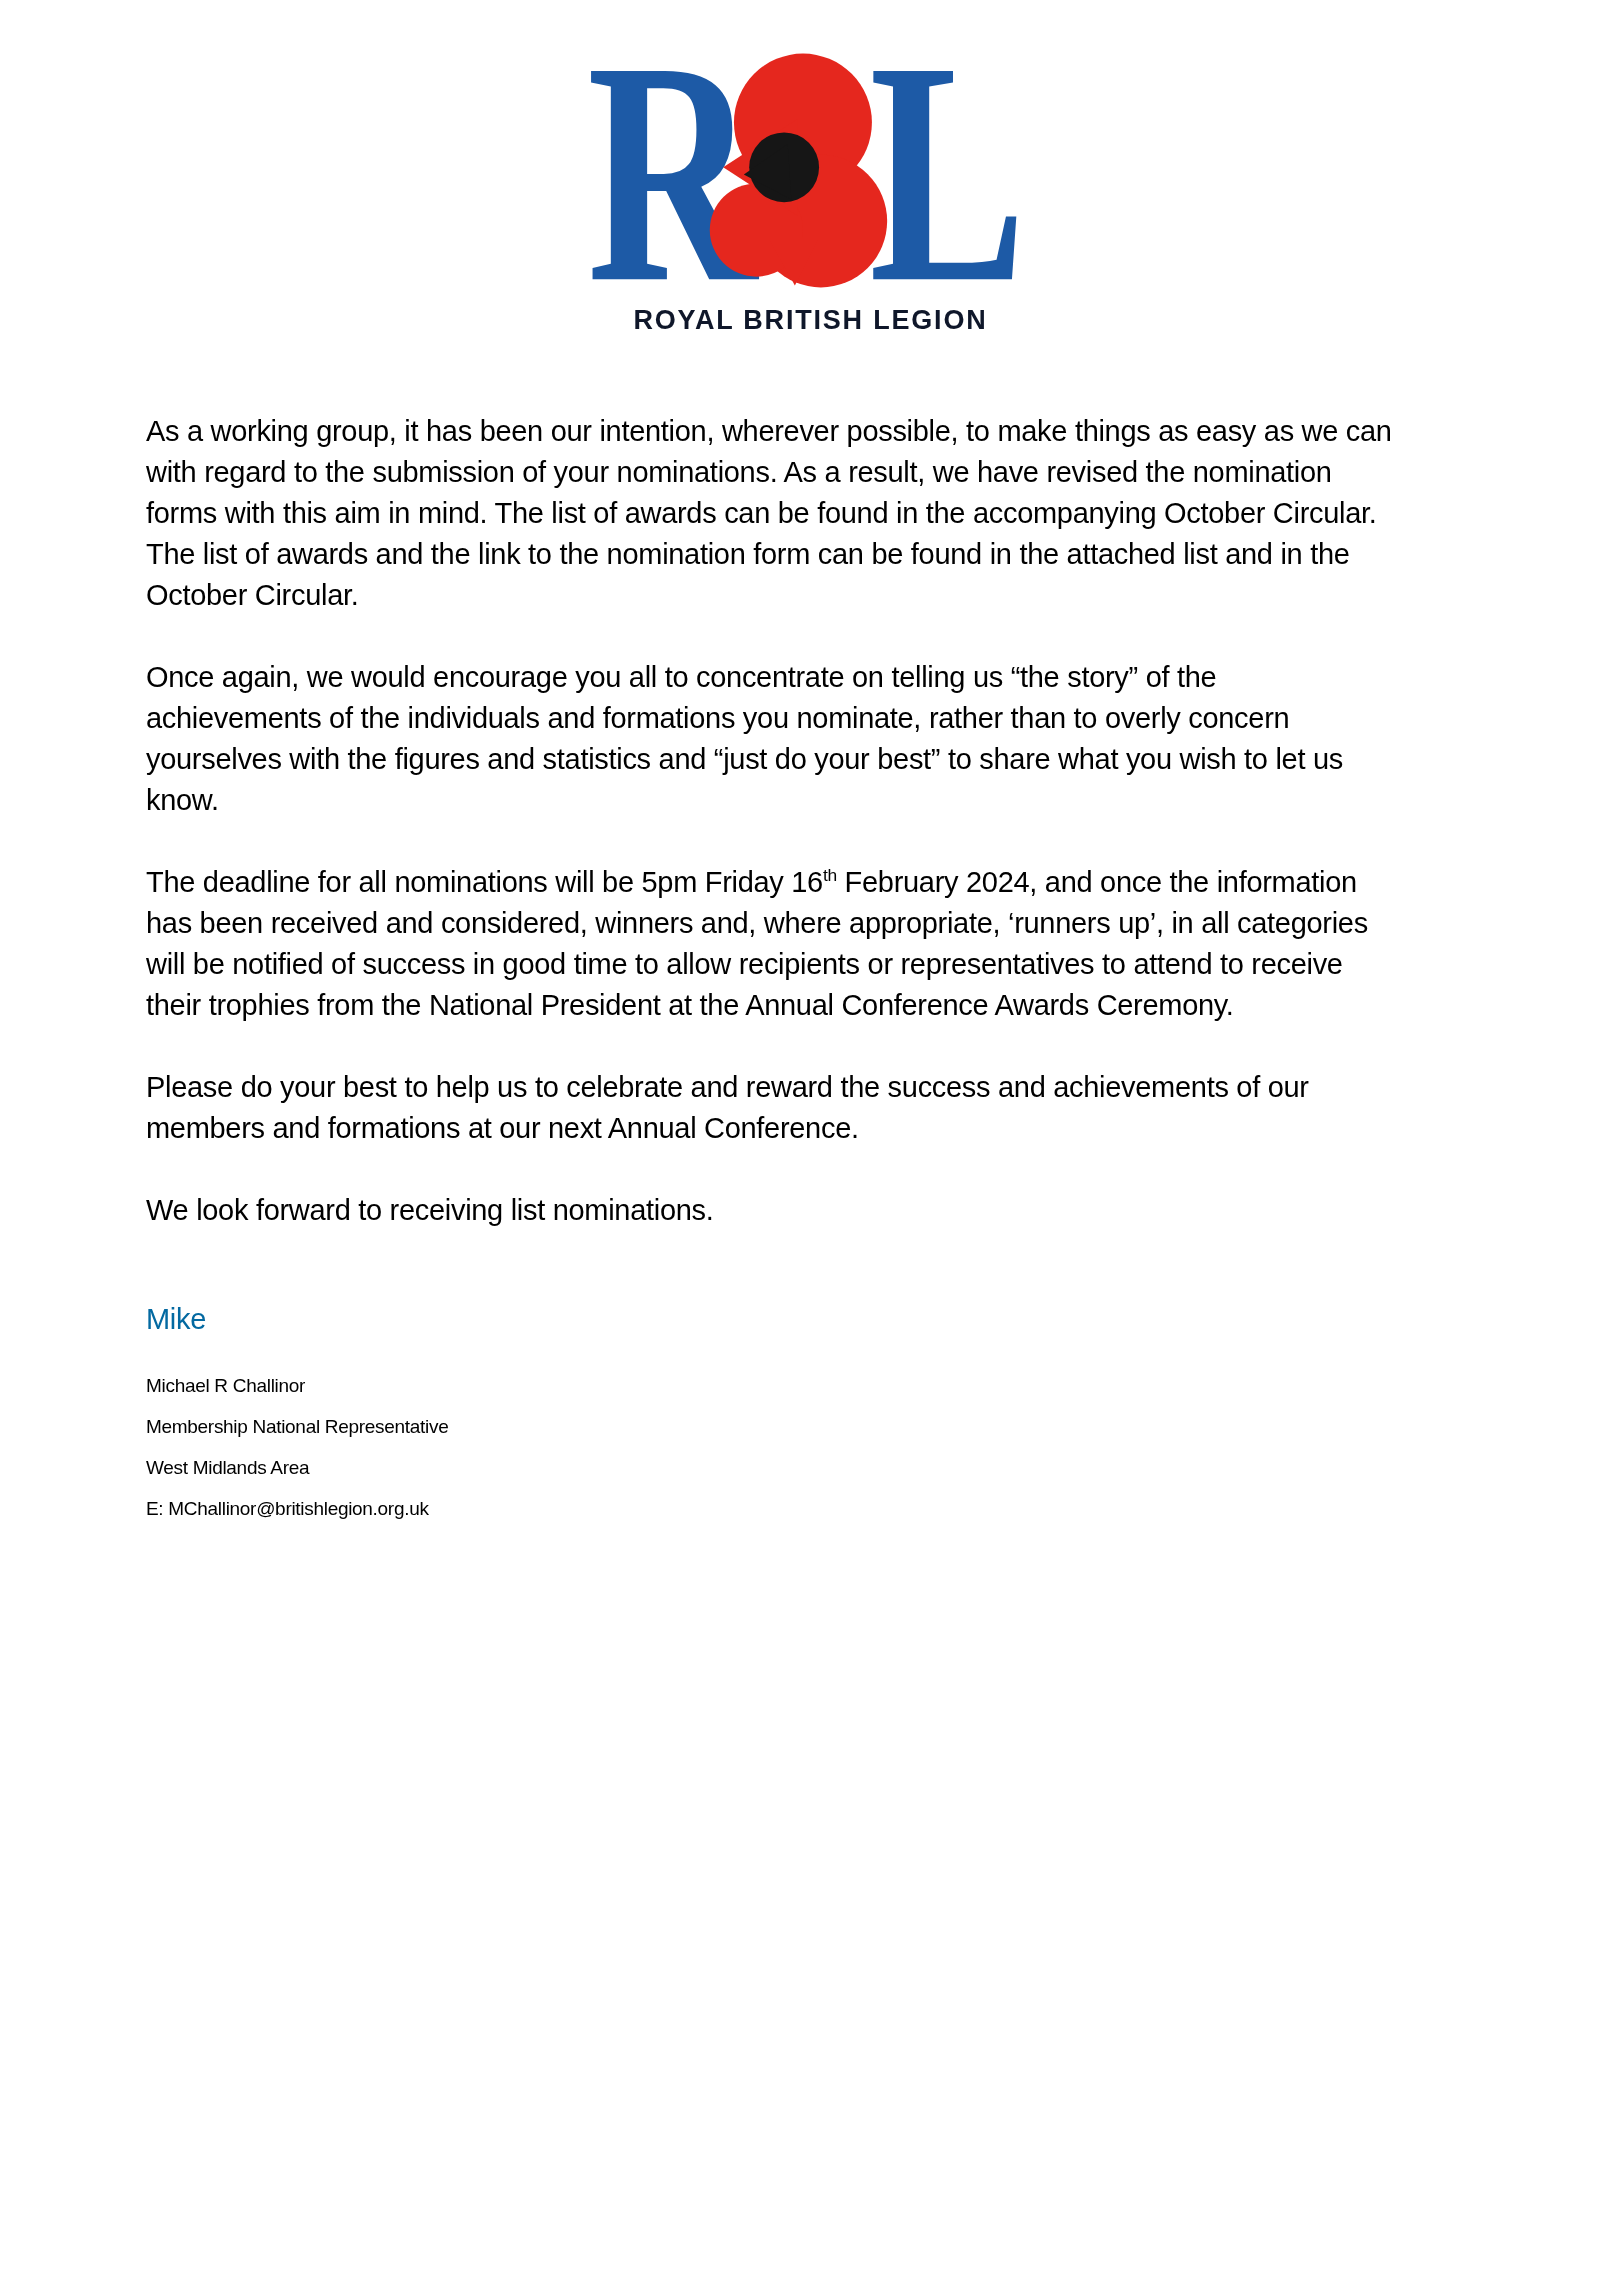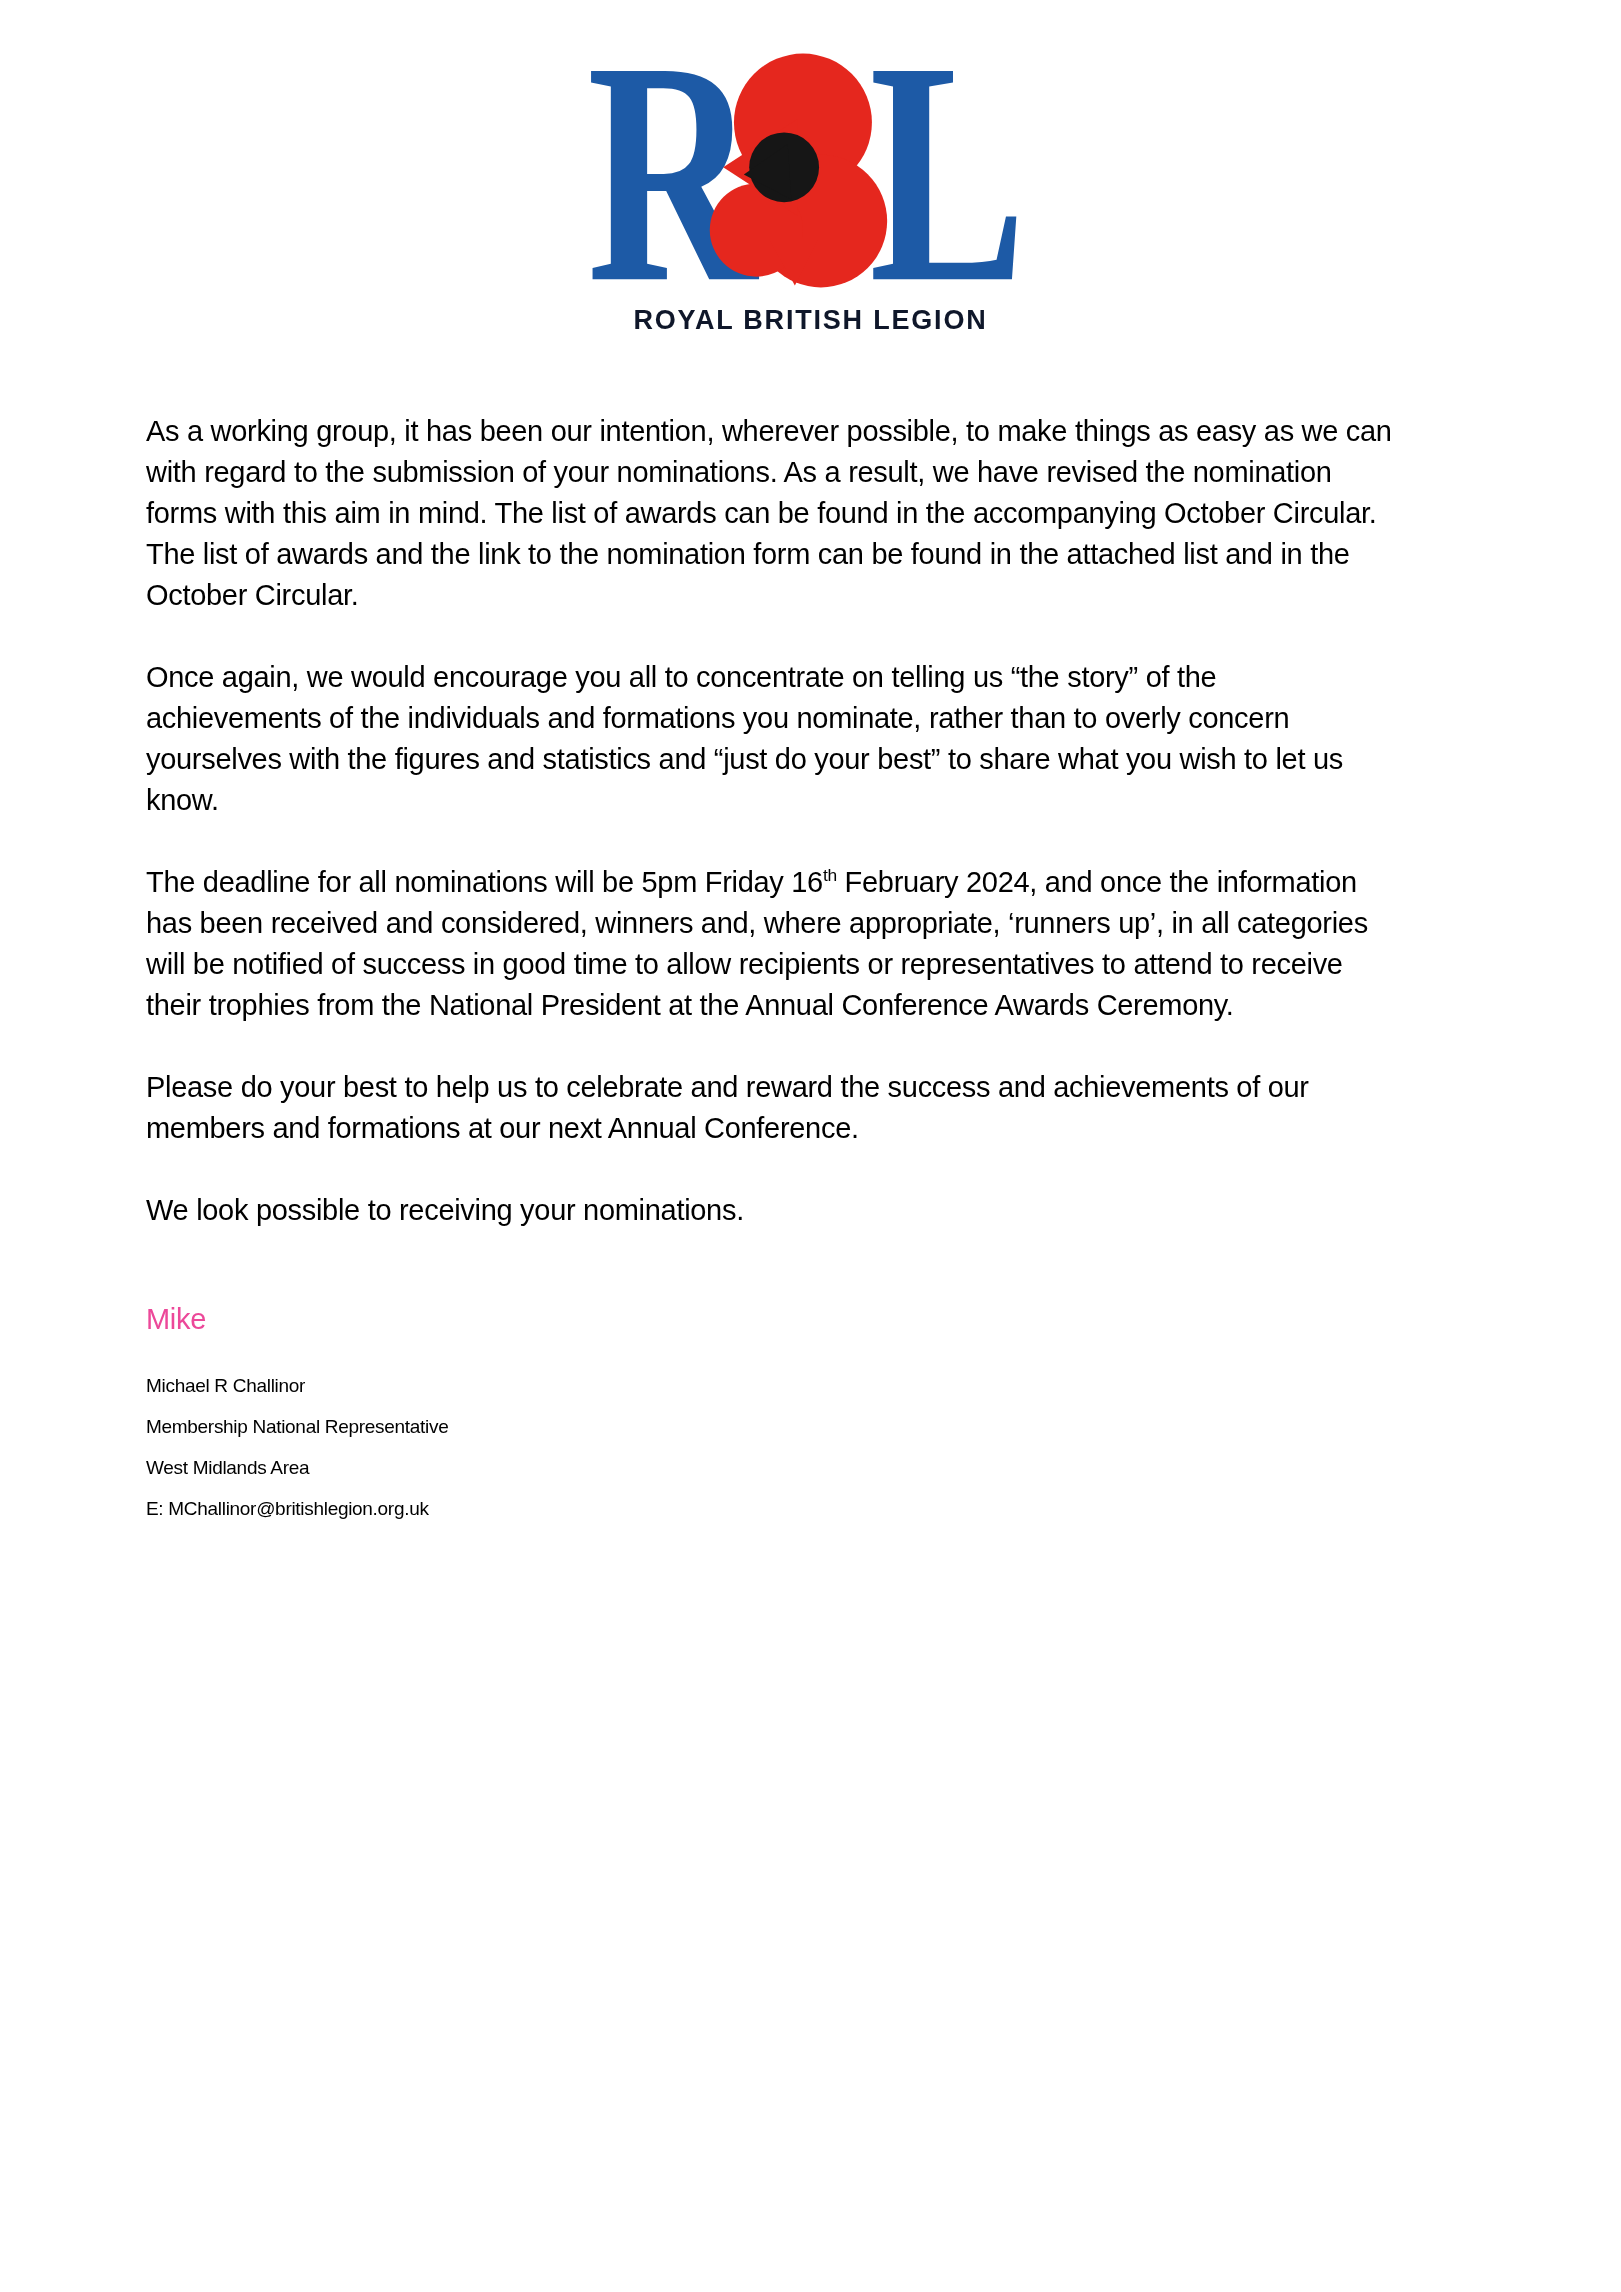--- a/index.html
+++ b/index.html
@@ -38,21 +38,21 @@
   }
   .letter-body sup {
     font-size: 0.6em;
     line-height: 0;
     vertical-align: super;
   }
 
   
   .informal-name {
     margin: 68px 0 0 0;
-    color: #ec4899;
+    color: #0369a1;
     font-size: 29px;
     line-height: 41px;
   }
   .signature-block { margin-top: 25px; font-size: 19px; line-height: 41px; letter-spacing: -0.3px; }
   .signature-block div { white-space: pre; }
 </style>
 </head>
 <body>
 
 <div class="page">
@@ -93,21 +93,21 @@
     <p>Once again, we would encourage you all to concentrate on telling us “the story” of the
 achievements of the individuals and formations you nominate, rather than to overly concern
 yourselves with the figures and statistics and “just do your best” to share what you wish to let us
 know.</p>
     <p><span>The deadline for all nominations will be 5pm Friday 16</span><sup>th</sup><span> February 2024, and once the information
 has been received and considered, winners and, where appropriate, ‘runners up’, in all categories
 will be notified of success in good time to allow recipients or representatives to attend to receive
 their trophies from the National President at the Annual Conference Awards Ceremony.</span></p>
     <p>Please do your best to help us to celebrate and reward the success and achievements of our
 members and formations at our next Annual Conference.</p>
-    <p>We look possible to receiving your nominations.</p>
+    <p>We look forward to receiving list nominations.</p>
 
     <div class="informal-name">Mike</div>
 
     <div class="signature-block">
       <div>Michael R Challinor</div>
       <div>Membership National Representative</div>
       <div>West Midlands Area</div>
       <div>E: MChallinor@britishlegion.org.uk</div>
     </div>
   </div>

